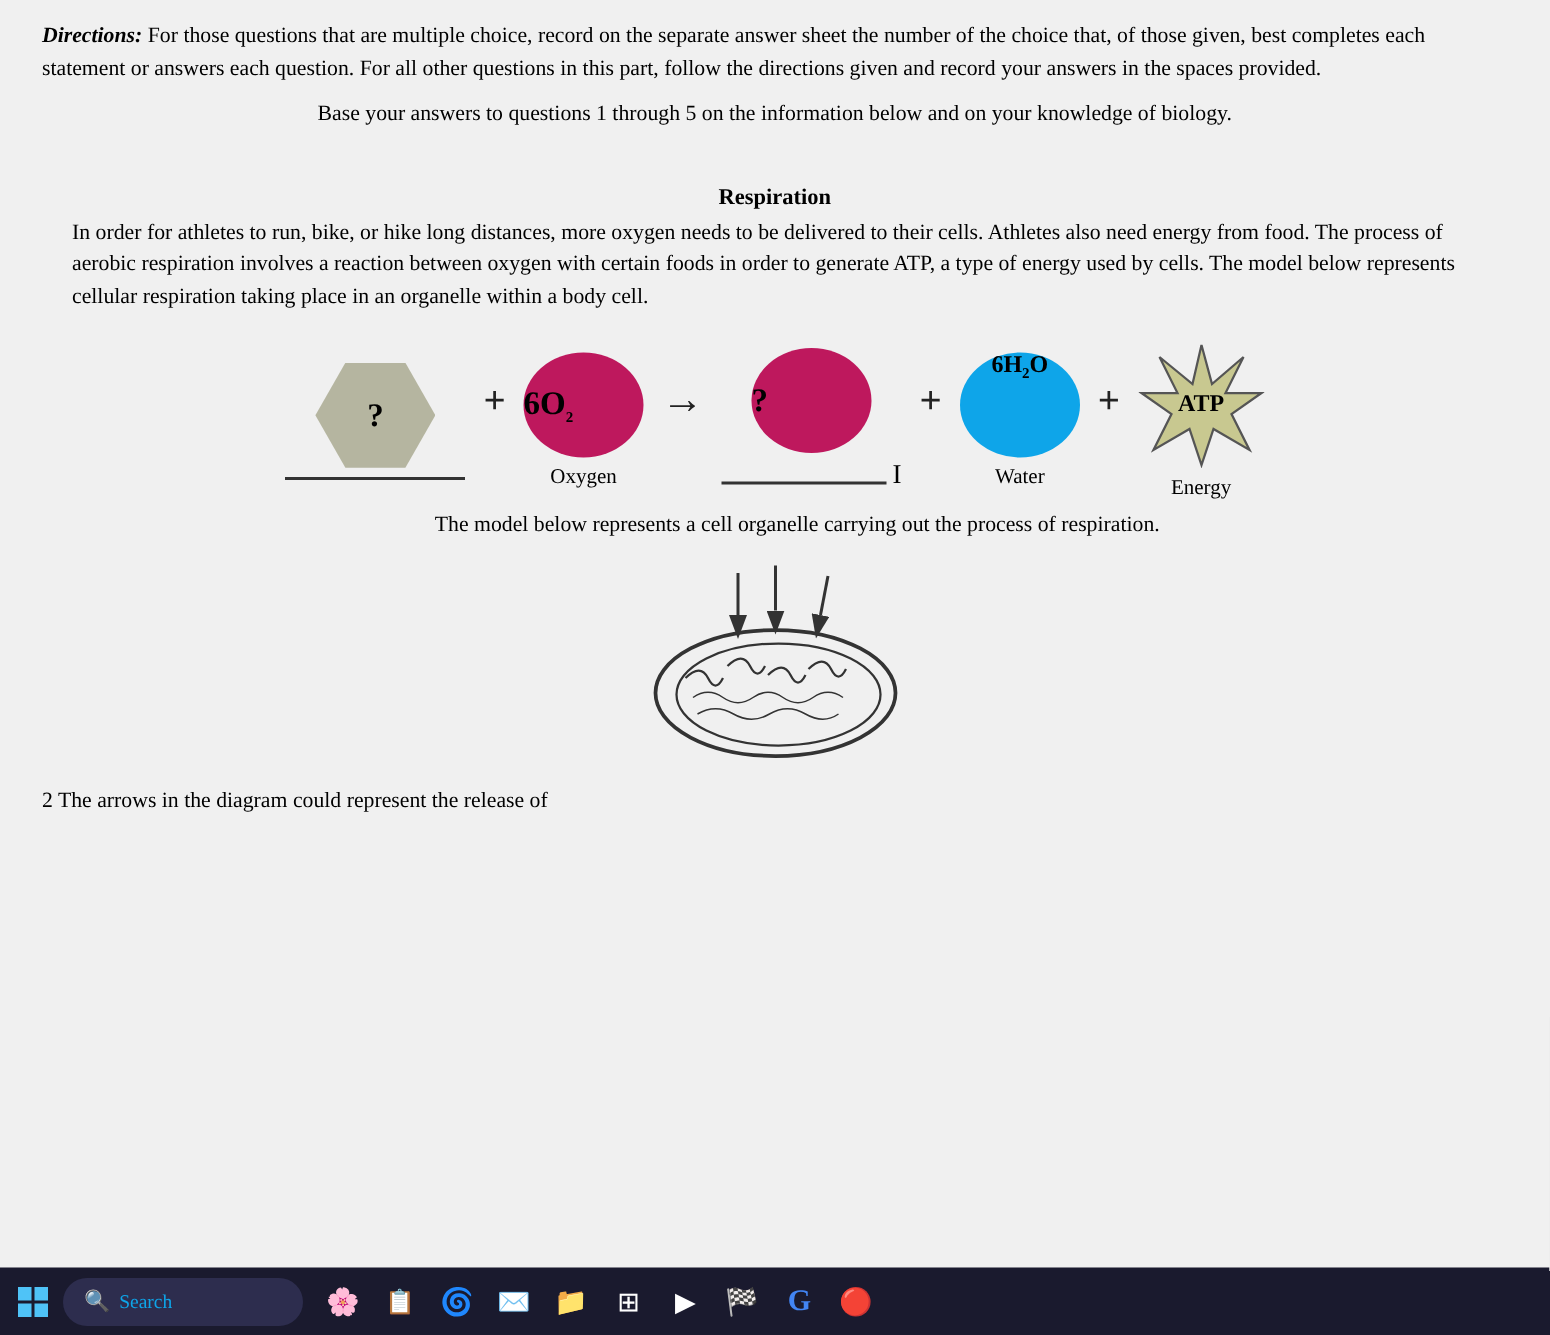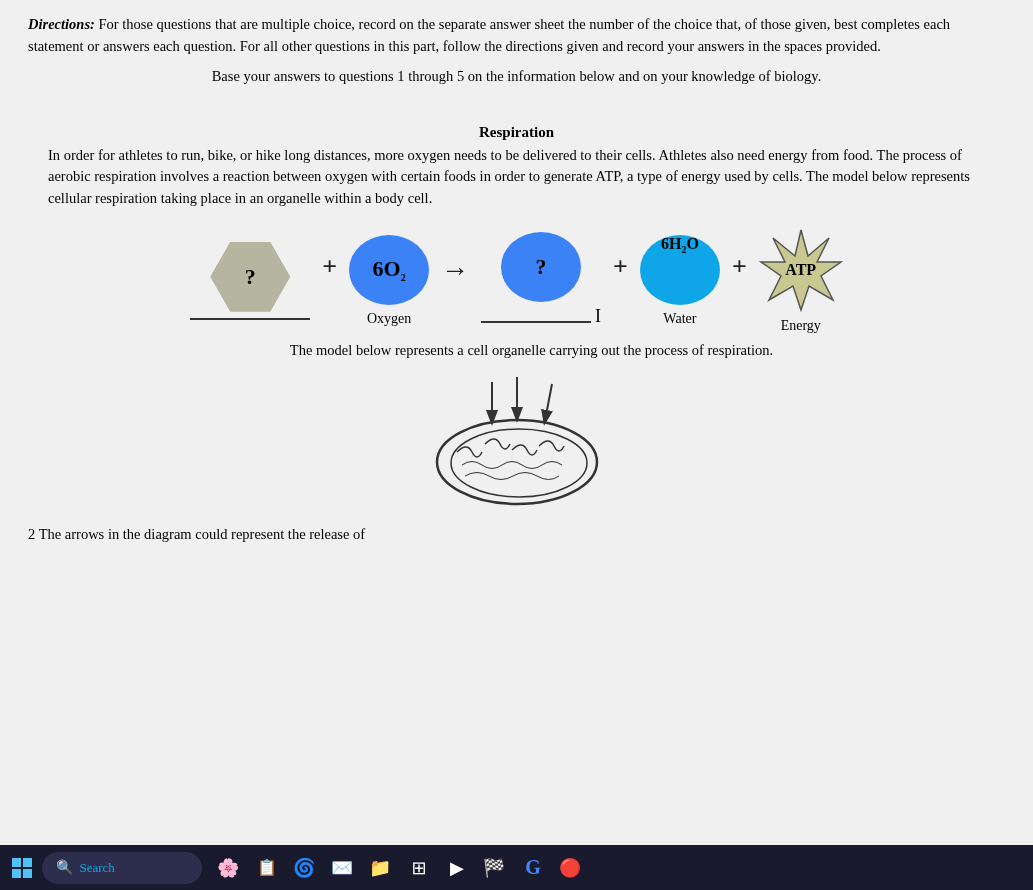--- a/index.html
+++ b/index.html
@@ -78,25 +78,25 @@
       clip-path: polygon(25% 0%, 75% 0%, 100% 50%, 75% 100%, 25% 100%, 0% 50%);
       display: flex;
       align-items: center;
       justify-content: center;
       font-size: 22px;
       font-weight: bold;
     }
     .oval {
       width: 80px;
       height: 70px;
-      background: #3b82f6;
+      background: #be185d;
       border-radius: 50%;
       display: flex;
       align-items: center;
-      justify-content: center;
+      justify-content: flex-start;
       font-size: 22px;
       font-weight: bold;
     }
     .oval-dark {
       width: 80px;
       height: 70px;
       background: #0ea5e9;
       border-radius: 50%;
       display: flex;
       align-items: flex-start;

